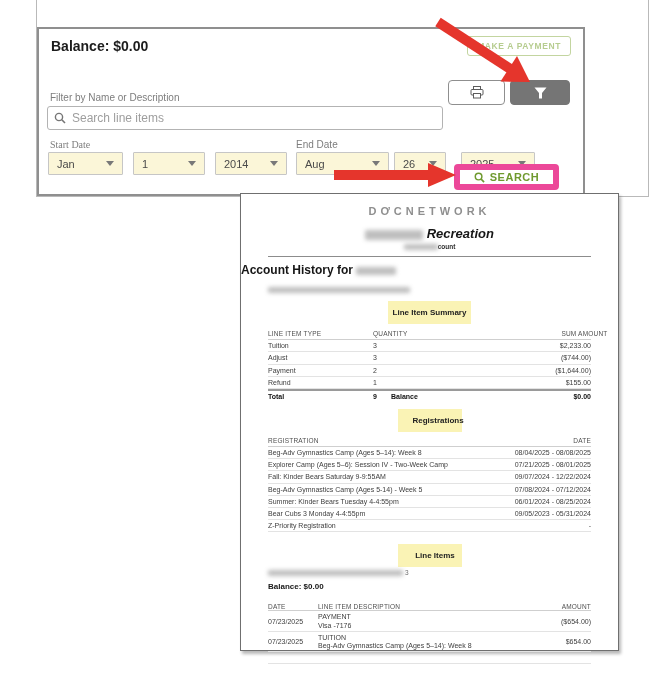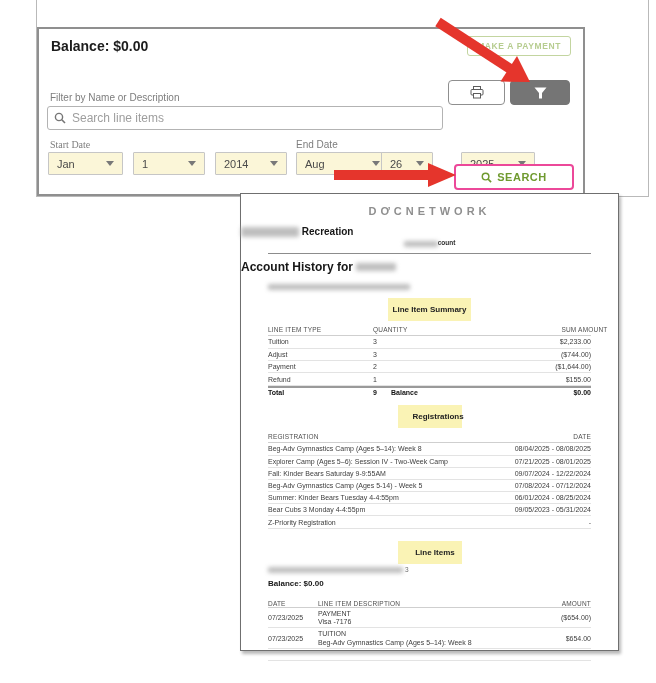--- a/index.html
+++ b/index.html
@@ -52,40 +52,40 @@
     position:absolute; top:123px; height:23px;
     background:#fbf6d8; border:1px solid #c6c6c6; border-radius:1px;
     display:flex; align-items:center; justify-content:space-between;
     padding:0 8px; font-size:11px; color:#4a4a4a; cursor:pointer;
   }
   .caret {
     width:0; height:0; border-left:4px solid transparent; border-right:4px solid transparent;
     border-top:5px solid #787878;
   }
   .search-btn {
-    position:absolute; left:415px; top:135px; width:120px; height:26px;
-    background:#fff; border:2px solid #ec4899; border-radius:4px;
+    position:absolute; left:415px; top:135px; width:105px; height:26px;
+    background:#fff; border:6px solid #ec4899; border-radius:4px;
     display:flex; align-items:center; justify-content:center; gap:5px;
     color:#6f9a2f; font-size:11px; font-weight:bold; letter-spacing:.5px; cursor:pointer; font-family:inherit;
   }
 
   
   .arrow-svg { position:absolute; z-index:6; pointer-events:none; }
   #arrow-filter { left:424px; top:14px; }
   #arrow-search { left:328px; top:160px; }
 
   
   .doc-panel {
     position:absolute; left:240px; top:193px; width:379px; height:458px;
     background:#fff; border:1px solid #6f6f6f; z-index:3;
     box-shadow: 2px 3px 3px rgba(0,0,0,0.28);
     font-size:7px; color:#3d3d3d;
   }
   .doc-logo { margin-top:11px; text-align:center; font-size:11px; font-weight:bold; letter-spacing:4px; color:#8f8f8f; }
-  .doc-org { margin-top:9px; font-size:10px; font-weight:bold; color:#161616; }
+  .doc-org { margin-top:9px; text-align:center; font-size:13px; font-weight:bold; color:#161616;font-style:italic; }
   .doc-account-line { margin-top:2px; text-align:center; font-size:6.5px; font-weight:bold; color:#2d2d2d; }
   .doc-divider { margin:6px 27px 0 27px; border-top:1px solid #8c8c8c; }
   .doc-history { margin-top:6px; font-size:12px; font-weight:bold; color:#161616; }
   .doc-blur-row { margin:9px 0 0 27px; }
 
   .redact { display:inline-block; vertical-align:middle; background:#a9a9a9; opacity:.75; filter:blur(2px); border-radius:1px; }
 
   .yellow-heading {
     width:83px; margin:8px auto 0 auto; padding:7px 4px;
     background:#faf3b5; text-align:center; font-weight:bold; font-size:8px; color:#222;
@@ -153,21 +153,21 @@
     <span class="caret"></span>
   </div>
   <div class="dd" style="left:176px; width:72px;padding-left:8px;">
     <span>2014</span>
     <span class="caret"></span>
   </div>
   <div class="dd" style="left:257px; width:93px;">
     <span>Aug</span>
     <span class="caret"></span>
   </div>
-  <div class="dd" style="left:342px; width:52px;">
+  <div class="dd" style="left:355px; width:52px;">
     <span>26</span>
     <span class="caret"></span>
   </div>
   <div class="dd" style="left:422px; width:74px;">
     <span>2025</span>
     <span class="caret"></span>
   </div>
 
   <button class="search-btn">
     <svg width="11" height="11" viewBox="0 0 12 12">

